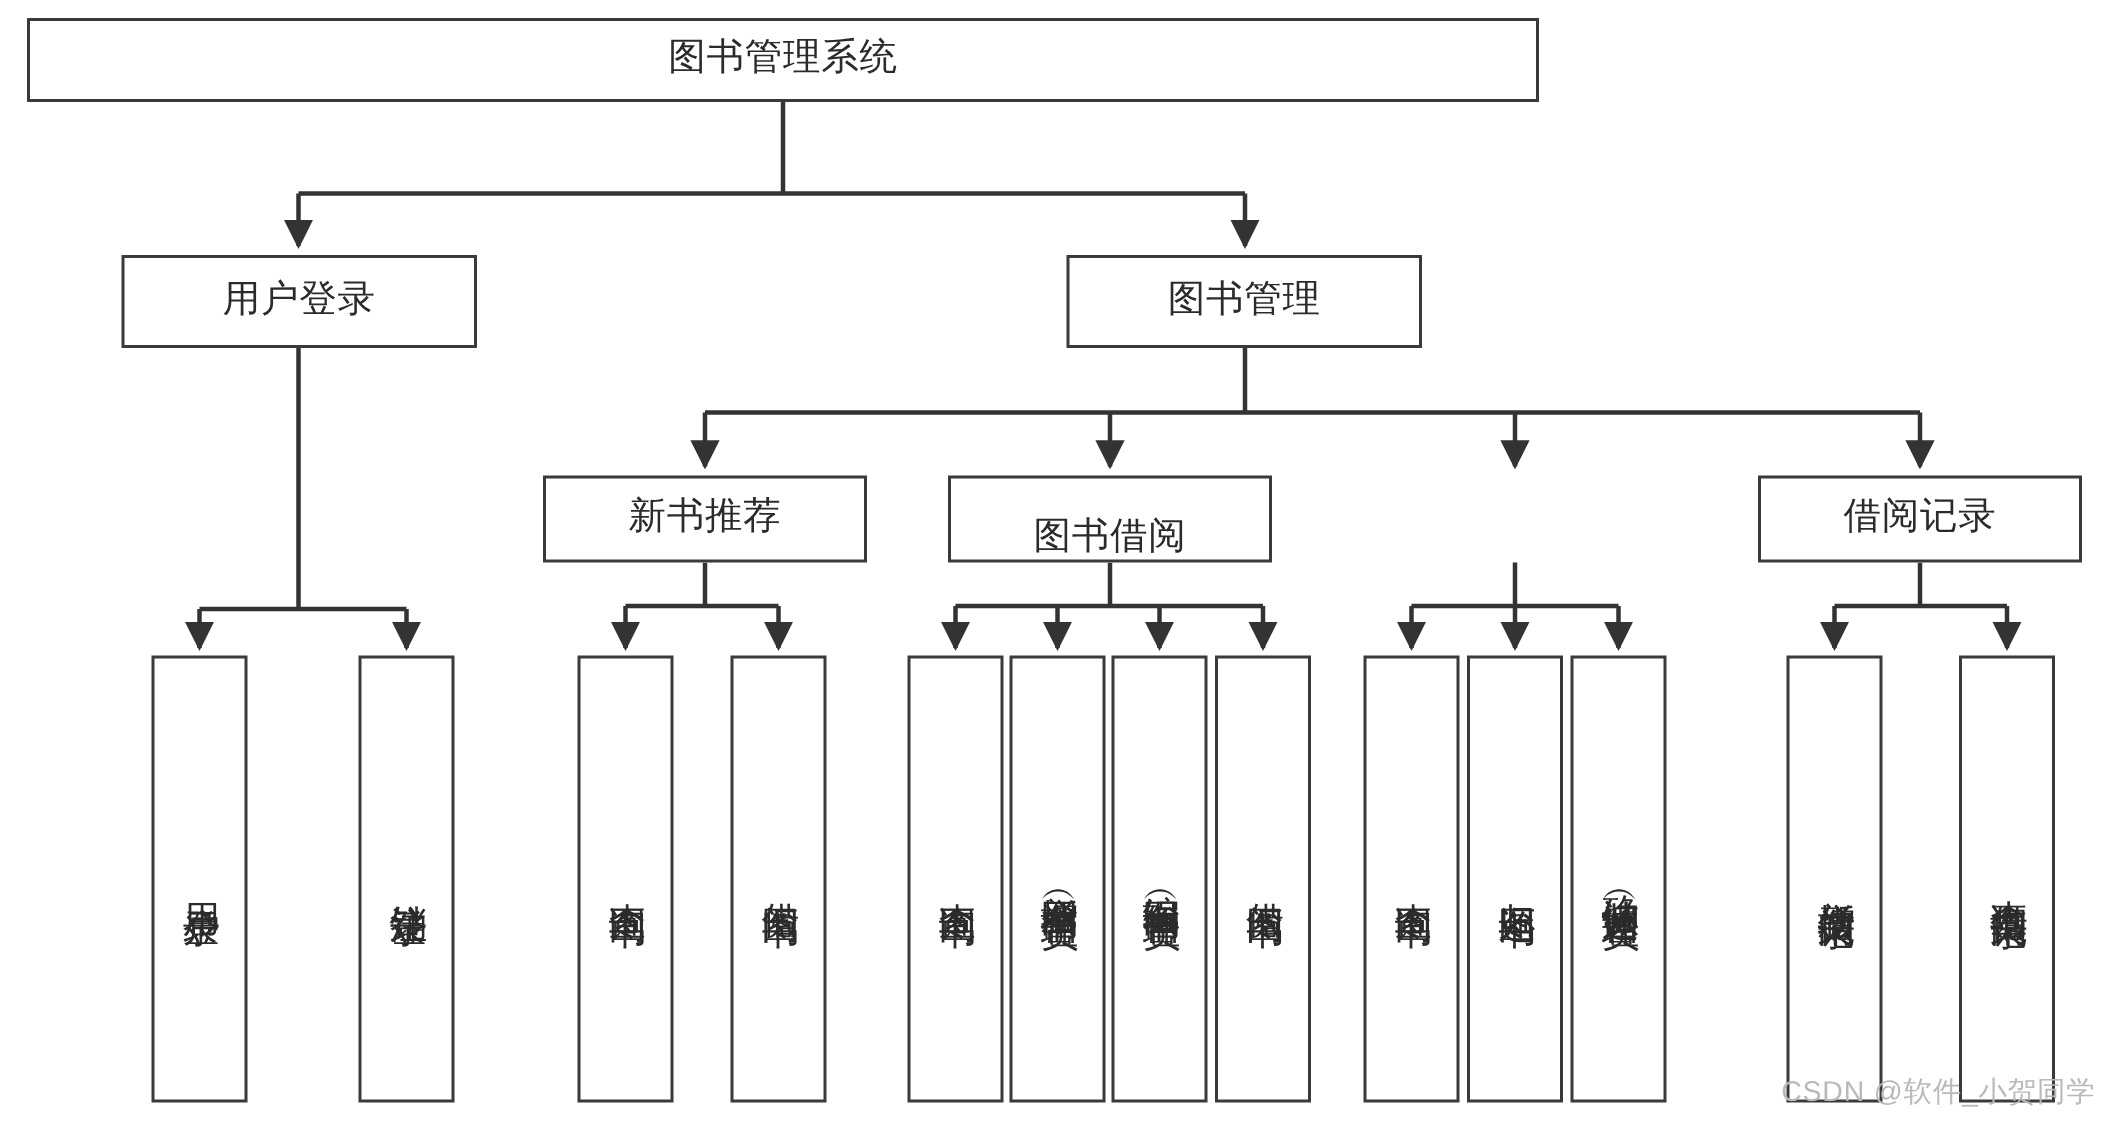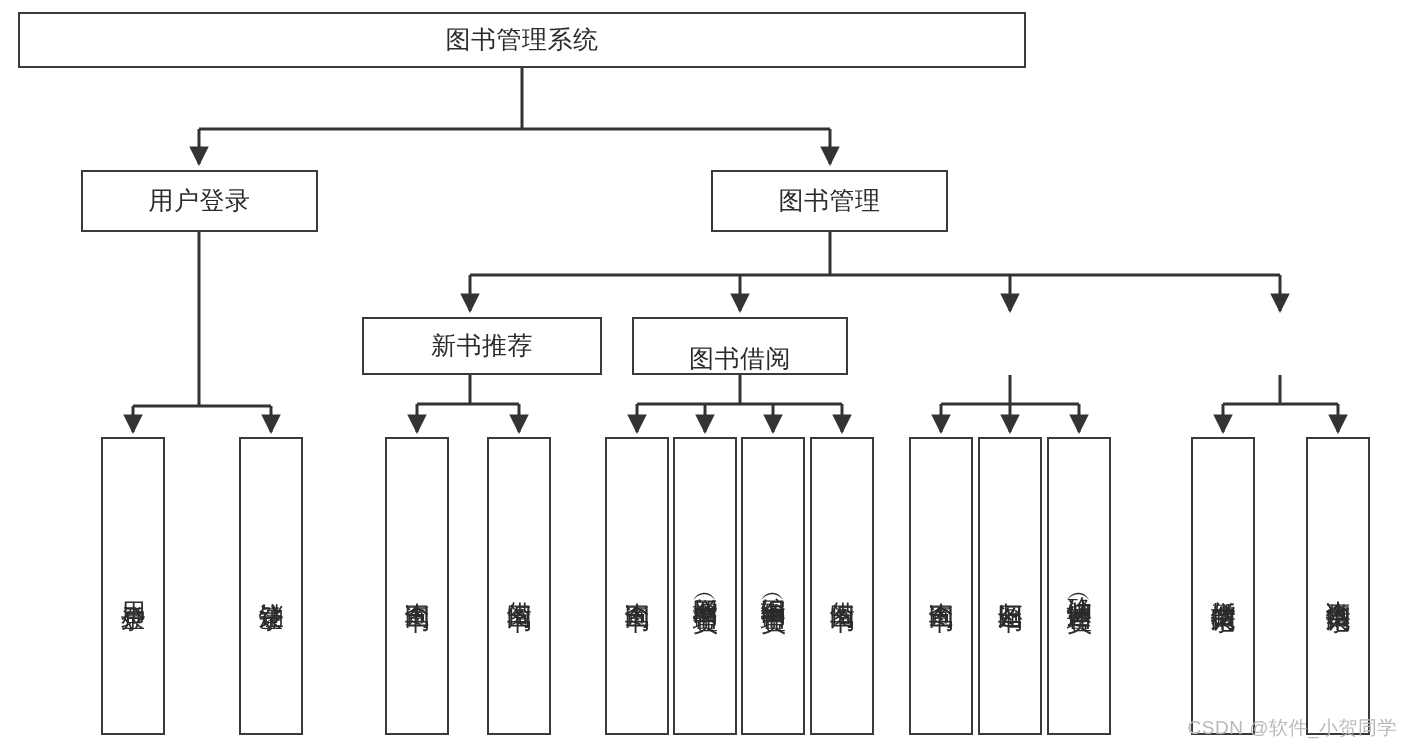--- a/index.html
+++ b/index.html
@@ -51,20 +51,21 @@
     white-space: nowrap;
   }
   .node.v > span {
     writing-mode: vertical-rl;
     text-orientation: upright;
     display: block;
     text-align: center;
   }
   .node.h > span {
     display: block;
+    font-family: Liberation Mono, monospace;
   }
   #watermark {
     position: absolute;
     right: 8px;
     bottom: 6px;
     font-size: 19px;
     color: #b9b9b9;
     letter-spacing: 0.5px;
     white-space: nowrap;
     user-select: none;
@@ -129,25 +130,28 @@
     <span>图书管理系统</span>
   </div>
 
   <div class="node h" style="left:81px; top:170px; width:237px; height:62px;">
     <span>用户登录</span>
   </div>
   <div class="node h" style="left:711px; top:170px; width:237px; height:62px;">
     <span>图书管理</span>
   </div>
 
-  <div class="node h" style="left:362px; top:317px; width:240px; height:58px;">
+  <div class="node h" style="left:362px; top:317px; width:216px; height:58px;">
     <span>新书推荐</span>
   </div>
   <div class="node h" style="left:632px; top:317px; width:216px; height:58px;align-items:flex-end;">
     <span>图书借阅</span>
+  </div>
+  <div class="node h" style="left:1172px; top:317px; width:216px; height:58px;">
+    <span>借阅记录</span>
   </div>
 
   <div class="node v" style="left:101px; top:437px; width:64px; height:298px;">
     <span>用户登录</span>
   </div>
   <div class="node v" style="left:239px; top:437px; width:64px; height:298px;">
     <span>注销登录</span>
   </div>
 
   <div class="node v" style="left:385px; top:437px; width:64px; height:298px;">

